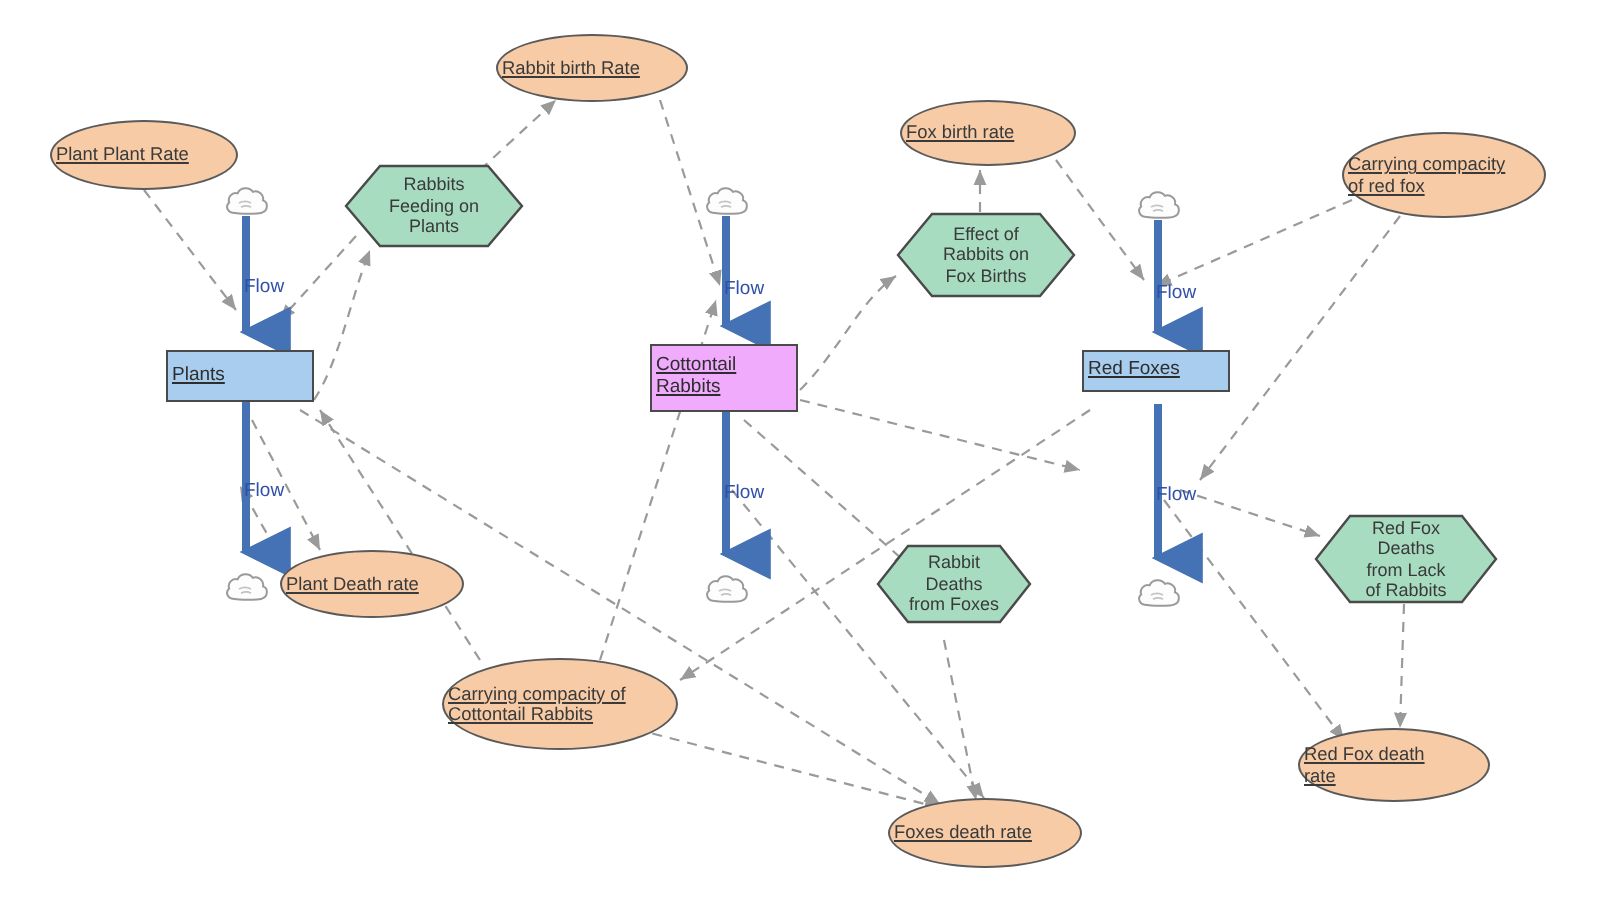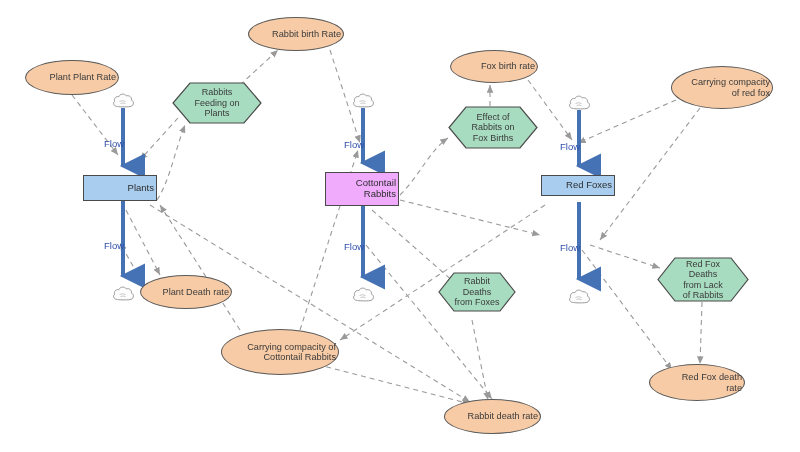--- a/index.html
+++ b/index.html
@@ -25,23 +25,24 @@
     width: 800px;
     height: 452px;
     pointer-events: none;
   }
   .node {
     position: absolute;
     box-sizing: border-box;
     display: flex;
     align-items: center;
     justify-content: center;
-    text-align: right;
+    text-align: left;
     color: #3a3a3a;
     line-height: 1.12;
+    text-decoration: underline;
   }
   .node span {
     display: block;
     width: 100%;
     padding: 0 2px;
   }
   
   .stock {
     background: #a8cdee;
     border: 1.4px solid #4a4a4a;
@@ -84,20 +85,21 @@
     line-height: 1.16;
     box-sizing: border-box;
     padding: 0 10px;
   }
   .flow-label {
     position: absolute;
     font-size: 9.5px;
     color: #2f4fa8;
     z-index: 6;
     white-space: nowrap;
+    margin-left: 18px;
   }
 </style>
 </head>
 <body>
 
 <div id="canvas">
 
   <svg id="wires" viewBox="0 0 800 452" xmlns="http://www.w3.org/2000/svg">
     <defs>
       <marker id="arrow-link" markerWidth="9" markerHeight="9" refX="7" refY="3" orient="auto" markerUnits="strokeWidth">
@@ -191,21 +193,21 @@
       <div class="node aux" style="left: 671px; top: 66px; width: 102px; height: 43px; background: rgb(247, 203, 166); border-color: rgb(90, 90, 90);">
         <span>Carrying compacity<br>of red fox</span>
       </div>
       <div class="node aux" style="left: 140px; top: 275px; width: 92px; height: 34px; background: rgb(247, 203, 166); border-color: rgb(90, 90, 90);">
         <span>Plant Death rate</span>
       </div>
       <div class="node aux" style="left: 221px; top: 329px; width: 118px; height: 46px; background: rgb(247, 203, 166); border-color: rgb(90, 90, 90);">
         <span>Carrying compacity of<br>Cottontail Rabbits</span>
       </div>
       <div class="node aux" style="left: 444px; top: 399px; width: 97px; height: 35px; background: rgb(247, 203, 166); border-color: rgb(90, 90, 90);">
-        <span>Rabbit death rate</span>
+        <span>Foxes death rate</span>
       </div>
       <div class="node aux" style="left: 649px; top: 364px; width: 96px; height: 37px; background: rgb(247, 203, 166); border-color: rgb(90, 90, 90);">
         <span>Red Fox death<br>rate</span>
       </div>
       <div class="hexwrap" style="left: 172px; top: 82px; width: 90px; height: 42px;">
         <svg width="90" height="42" viewBox="0 0 90 42">
           <polygon points="18,1 72,1 89,21 72,41 18,41 1,21" fill="#a8dcc0" stroke="#4a4a4a" stroke-width="1.2"></polygon>
         </svg>
         <div class="hexlabel">
           <span>Rabbits<br>Feeding on<br>Plants</span>

